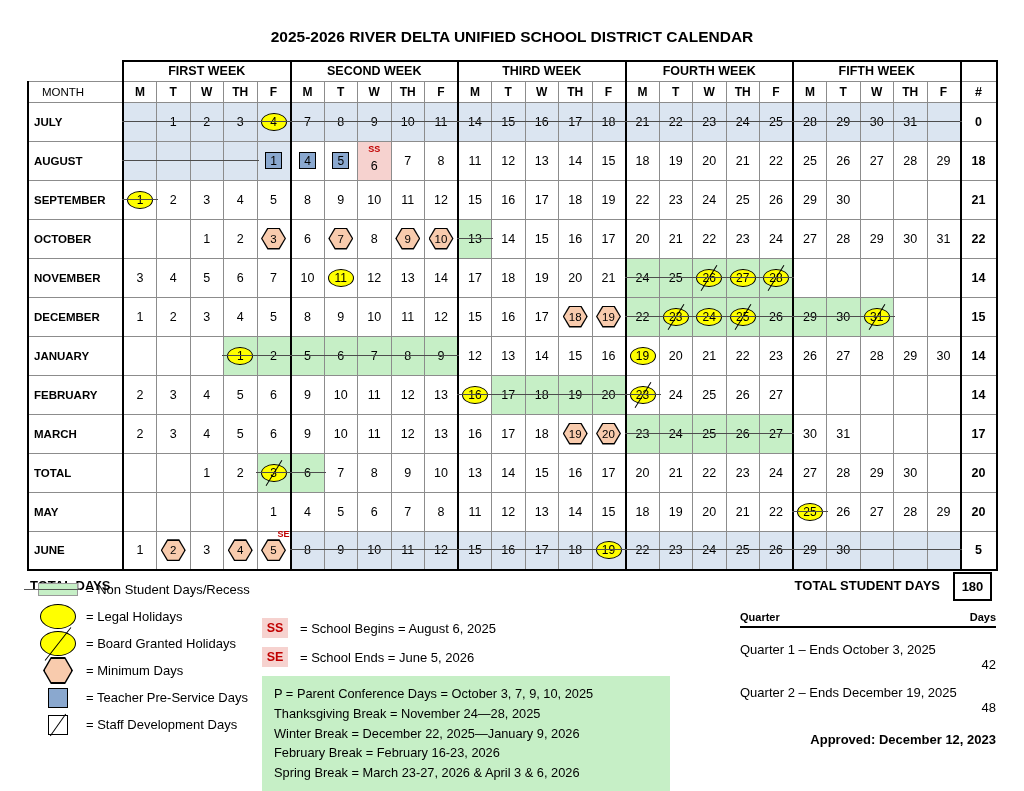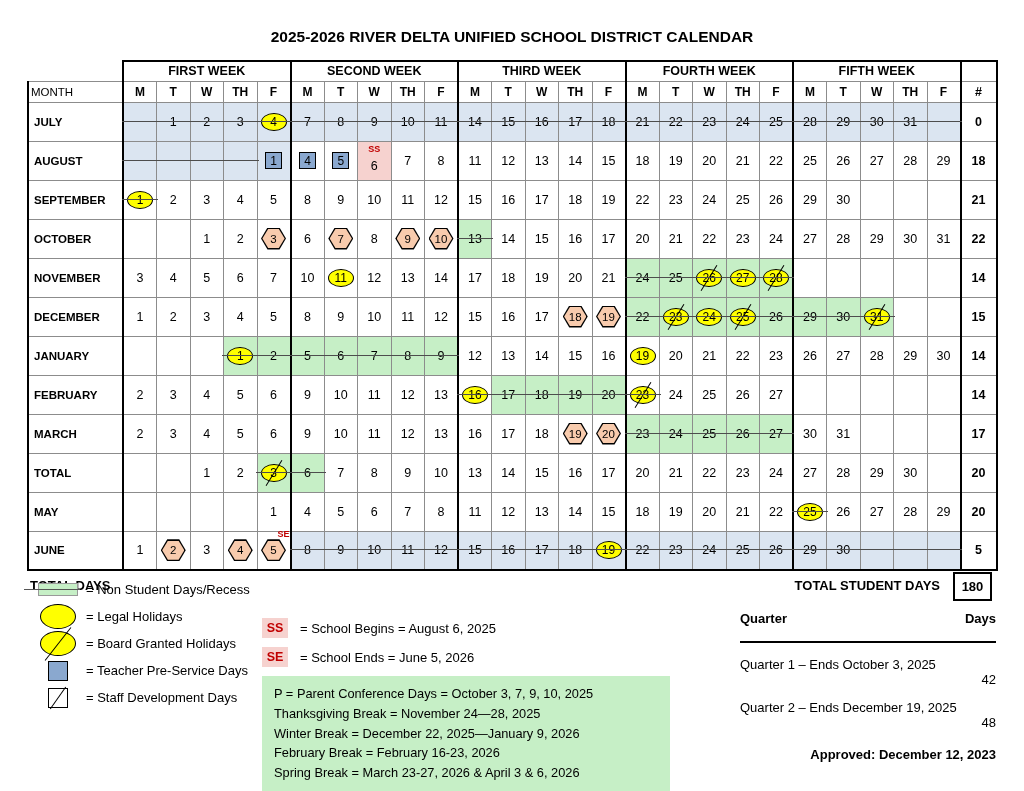--- a/index.html
+++ b/index.html
@@ -19,21 +19,21 @@
   
   .cal-wrap{position:absolute; left:27px; top:60px;}
   table{border-collapse:collapse; table-layout:fixed;}
   th,td{border:1px solid #8c8c8c; text-align:center; vertical-align:middle; overflow:visible;}
   thead tr:first-child{height:20px;}
   thead tr:last-child{height:21px;}
   tbody tr{height:39px;}
   .spacer{border:none; background:#fff;}
   .wkh{font-size:12.5px; font-weight:bold; border-left:2px solid #000; border-top:2px solid #000;}
   .hash-top{border-left:2px solid #000; border-right:2px solid #000; border-top:2px solid #000;}
-  .monthh{font-size:11.5px; font-weight:normal; text-align:left; padding-left:2px; border-left:2px solid #000;}
+  .monthh{font-size:11.5px; font-weight:normal; text-align:left; padding-left:13px; border-left:2px solid #000;}
   .dayh{font-size:12px; font-weight:bold;}
   .hashh{font-size:12.5px; font-weight:bold; border-left:2px solid #000; border-right:2px solid #000;}
   .gb{border-left:2px solid #000;}
   .mname{font-size:11.5px; font-weight:bold; text-align:left; padding-left:5px; border-left:2px solid #000;}
   .day{font-size:12.5px; position:relative;}
   .tot{font-size:12.5px; font-weight:bold; border-left:2px solid #000; border-right:2px solid #000;}
   tbody td{border-top-color:#5a5a5a;}
   tbody tr:last-child td{border-bottom:2px solid #000;}
   .bgb{background:var(--blue);}
   .bgg{background:var(--green);}
@@ -94,21 +94,21 @@
   .notes{position:absolute; left:262px; top:618px; width:410px;}
   .note-row{display:flex; align-items:center; margin-bottom:9px; font-size:13px;}
   .badge{
     display:inline-block; min-width:26px; text-align:center; background:var(--pink);
     color:var(--red); font-weight:bold; font-size:12.5px; padding:3px 4px; margin-right:12px;
   }
   .breaks{background:var(--green); padding:8px 12px; margin-top:2px; width:408px;}
   .breaks div{font-size:12.8px; line-height:1.55;}
   
   .quarters{position:absolute; left:740px; top:611px; width:256px;}
-  .q-head{display:flex; justify-content:space-between; font-size:13px; font-weight:bold; border-bottom:2px solid #000; padding-bottom:15px;}
+  .q-head{display:flex; justify-content:space-between; font-size:11px; font-weight:bold; border-bottom:2px solid #000; padding-bottom:3px;}
   .q-row{display:flex; justify-content:space-between; margin-top:13.5px; font-size:13px;flex-direction:column;}
   .q-days{text-align:right;}
   .approved{margin-top:17px; text-align:right; font-size:13px; font-weight:bold;}
 </style>
 </head>
 <body>
 
 <div class="title">2025-2026 RIVER DELTA UNIFIED SCHOOL DISTRICT CALENDAR</div>
 
 <div class="cal-wrap">
@@ -553,20 +553,28 @@
     <span class="lg-tx">= Legal Holidays</span>
   </div>
   <div class="lg-row">
     <span class="lg-ic">
         <span class="lg-oval lg-slash"></span>
       </span>
     <span class="lg-tx">= Board Granted Holidays</span>
   </div>
   <div class="lg-row">
     <span class="lg-ic">
+        <span class="lg-hex">
+          <span class="lg-hexin"></span>
+        </span>
+      </span>
+    <span class="lg-tx">= Minimum Days</span>
+  </div>
+  <div class="lg-row">
+    <span class="lg-ic">
         <span class="lg-sq"></span>
       </span>
     <span class="lg-tx">= Teacher Pre-Service Days</span>
   </div>
   <div class="lg-row">
     <span class="lg-ic">
         <span class="lg-staff"></span>
       </span>
     <span class="lg-tx">= Staff Development Days</span>
   </div>

